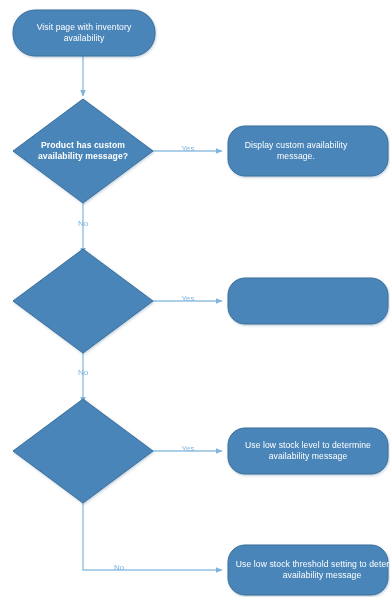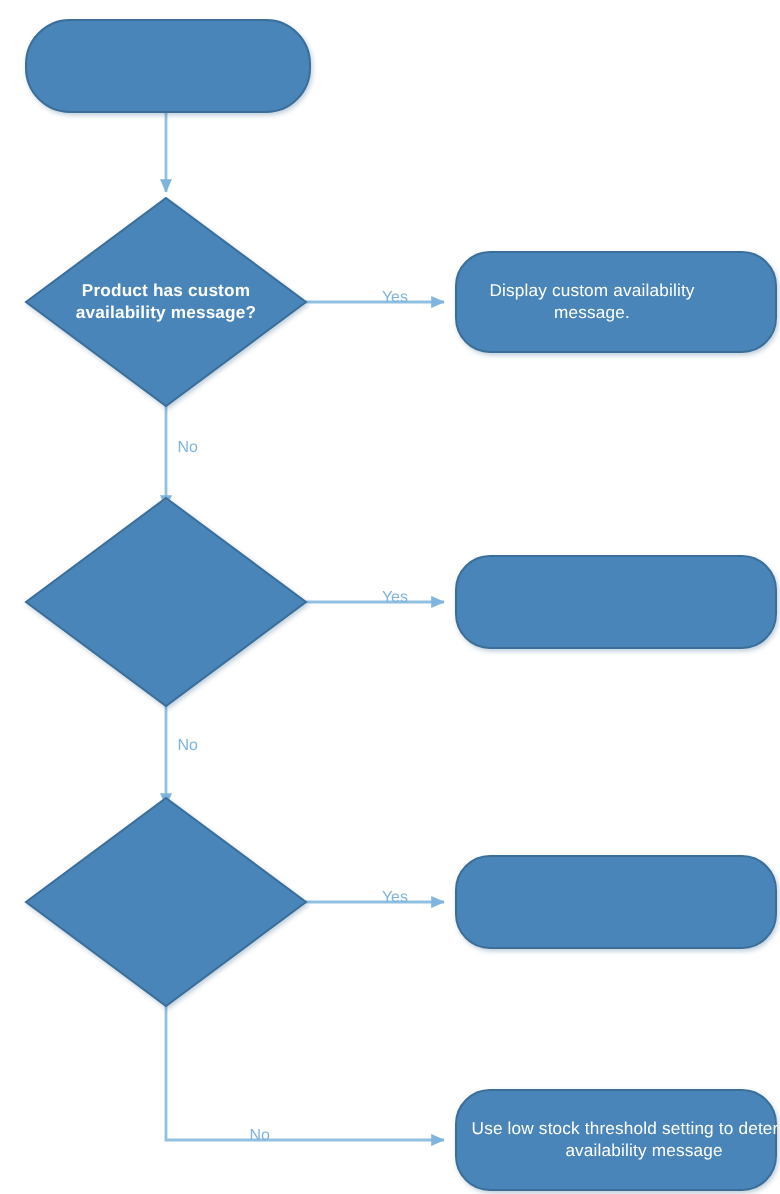--- a/index.html
+++ b/index.html
@@ -34,21 +34,21 @@
     letter-spacing: 0.01em;
     pointer-events: none;
     box-sizing: border-box;
     padding: 0 6px;
   }
   .edge-label {
     position: absolute;
     color: #7fb4dc;
     font-size: 8px;
     line-height: 10px;
-    text-align: right;
+    text-align: center;
     white-space: nowrap;
   }
   .terminator-label { padding: 0 10px; }
   .decision-label { padding: 0 14px; }
 </style>
 </head>
 <body>
 
 <div id="canvas">
 
@@ -84,28 +84,30 @@
       <rect x="228" y="278" width="160" height="46" rx="17" ry="17" fill="#4a85b8" stroke="#3b6e99" stroke-width="1"></rect>
 
       <polygon points="83,399 153,451 83,503 13,451" fill="#4a85b8" stroke="#3b6e99" stroke-width="1"></polygon>
 
       <rect x="228" y="428" width="160" height="46" rx="17" ry="17" fill="#4a85b8" stroke="#3b6e99" stroke-width="1"></rect>
 
       <rect x="228" y="545" width="160" height="50" rx="17" ry="17" fill="#4a85b8" stroke="#3b6e99" stroke-width="1"></rect>
     </g>
   </svg>
 
+  <div class="node-label terminator-label" style="left:13px; top:10px; width:142px; height:46px;">Visit page with inventory availability</div>
 
   <div class="node-label decision-label" style="left:13px; top:127px; width:140px; height:48px;font-weight:bold;">Product has custom availability message?</div>
 
   <div class="node-label" style="left:228px; top:126px; width:136px; height:50px;">Display custom availability message.</div>
 
 
 
 
+  <div class="node-label" style="left:228px; top:428px; width:160px; height:46px;">Use low stock level to determine availability message</div>
 
   <div class="node-label" style="left:228px; top:545px; width:188px; height:50px;">Use low stock threshold setting to determine availability message</div>
 
   <div class="edge-label" style="left:172px; top:144px; width:32px;">Yes</div>
 
   <div class="edge-label" style="left:67px; top:219px; width:32px;">No</div>
 
   <div class="edge-label" style="left:172px; top:294px; width:32px;">Yes</div>
 
   <div class="edge-label" style="left:67px; top:368px; width:32px;">No</div>

